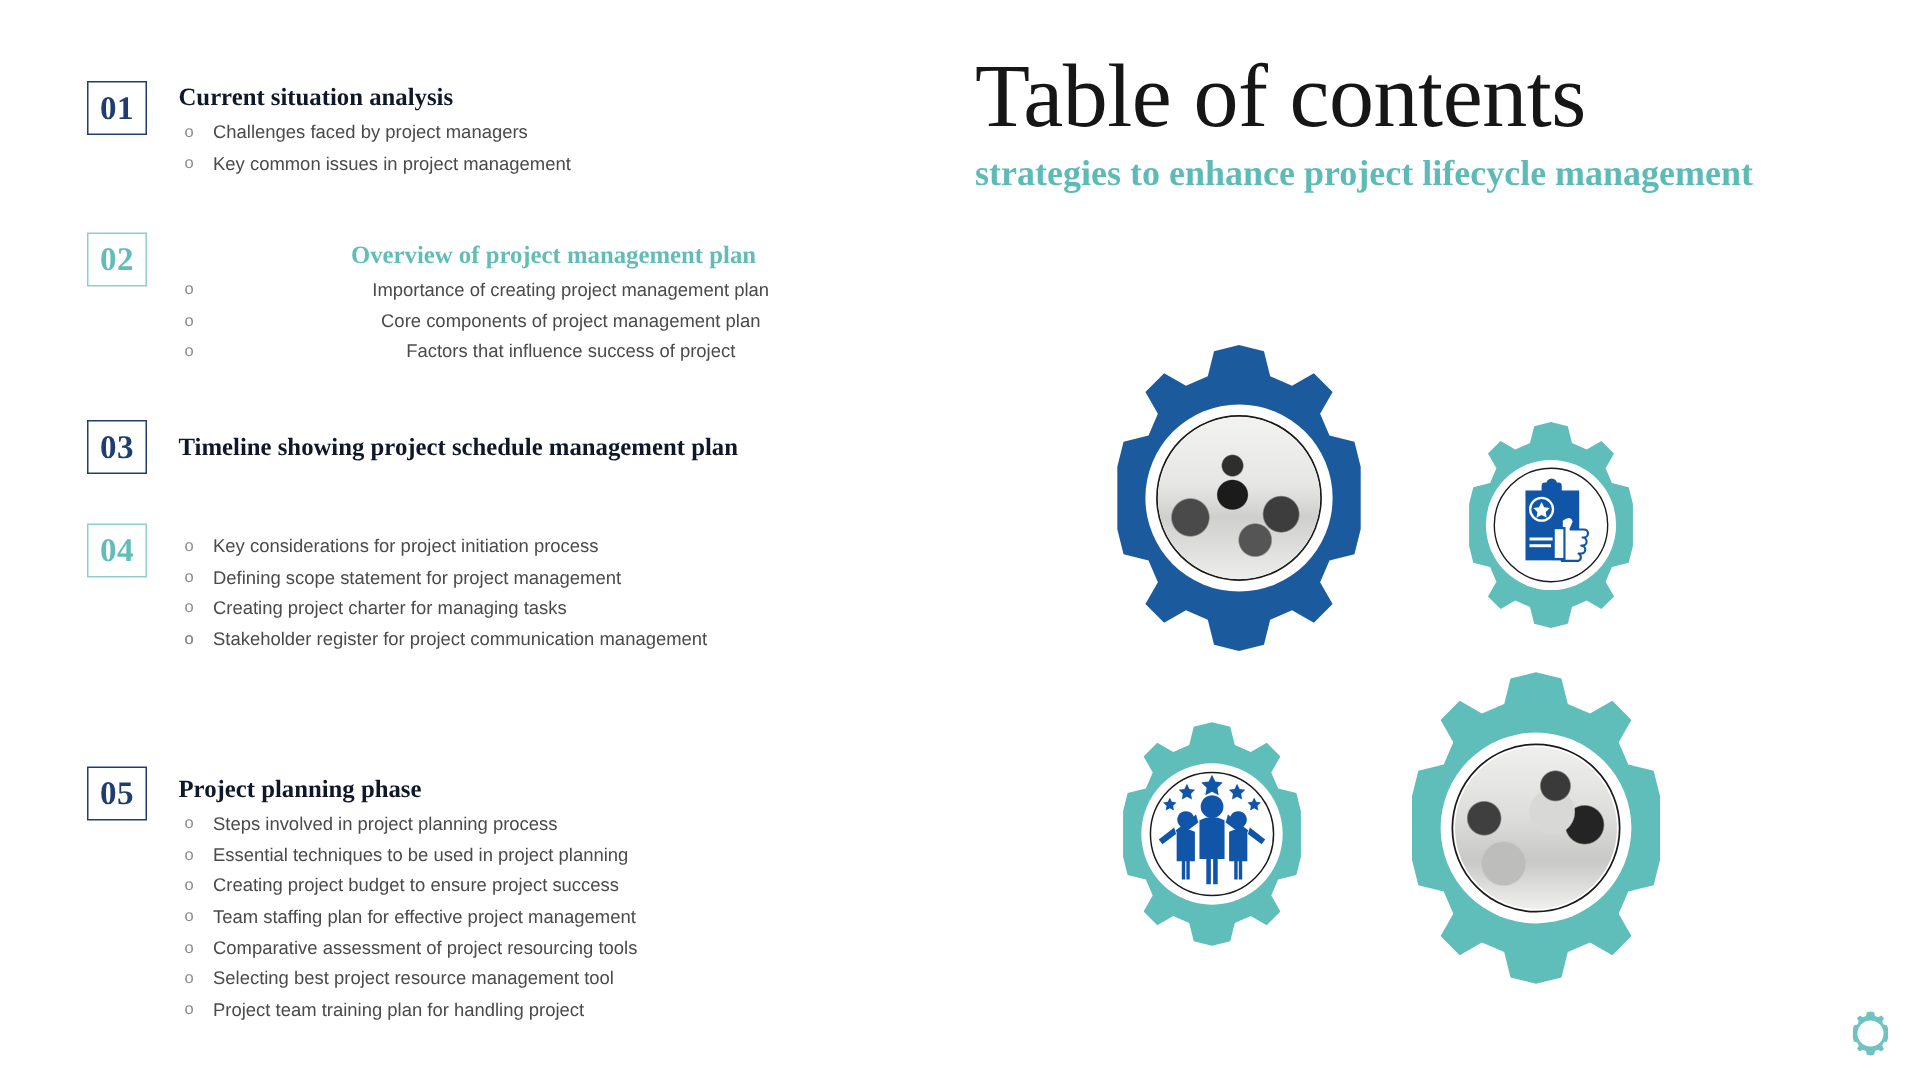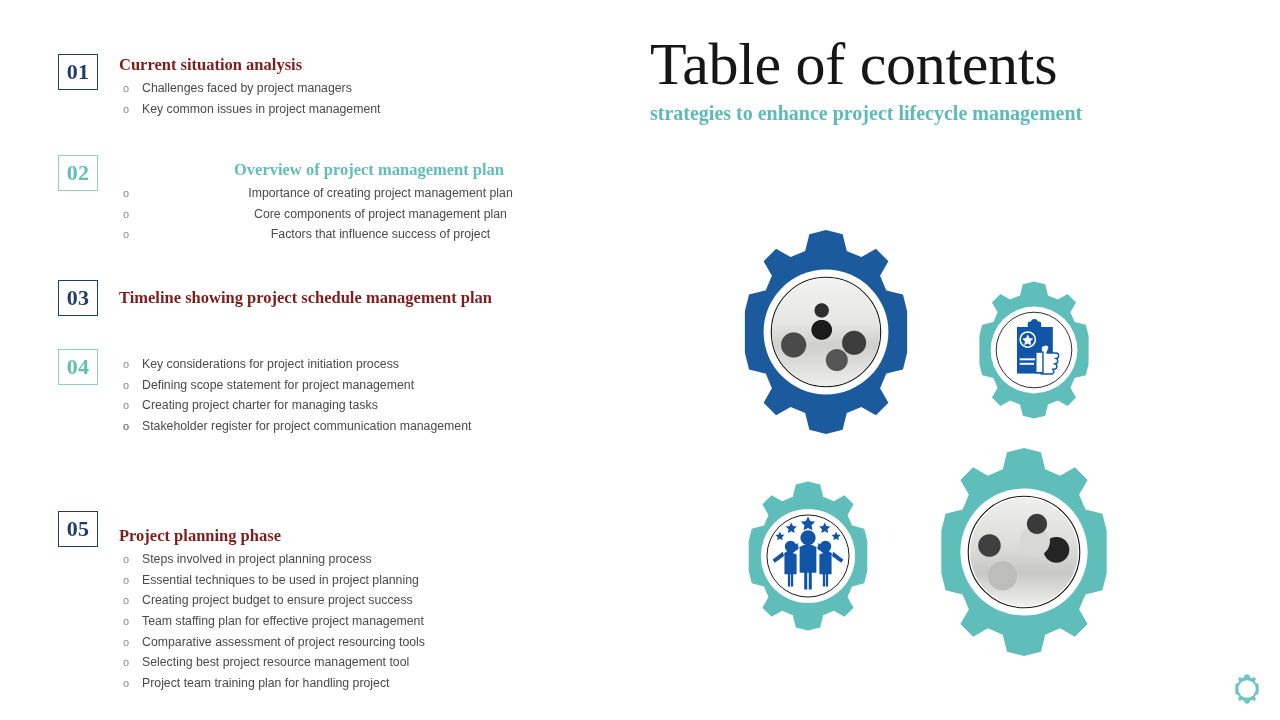--- a/index.html
+++ b/index.html
@@ -55,21 +55,21 @@
     position: absolute;
     left: 61px;
     top: 0;
     width: 500px;
   }
 
   .sec-heading {
     font-family: "Liberation Serif", serif;
     font-weight: bold;
     font-size: 16.5px;
-    color: #7f1d1d;
+    color: #0f172a;
     margin: 0 0 2px 0;
     line-height: 1.35;
     white-space: nowrap;
   }
   .sec-heading.teal { color: #62BDB8; }
 
   .bullets {
     list-style: none;
     margin: 0;
     padding: 0;
@@ -103,21 +103,21 @@
     font-weight: normal;
     font-size: 60px;
     line-height: 1.07;
     color: #161616;
     margin: 0;
     letter-spacing: -0.3px;
   }
   #sub-title {
     font-family: "Liberation Serif", serif;
     font-weight: bold;
-    font-size: 20px;
+    font-size: 24px;
     line-height: 1.28;
     color: #5DBBB7;
     margin: 5px 0 0 0;
     max-width: 540px;
   }
 
   
   #gear-graphic {
     position: absolute;
     left: 700px;
@@ -211,21 +211,21 @@
         <li><span class="bullet-mark">o</span></li>
         <li><span class="bullet-mark">o</span><span>Stakeholder register for project communication management</span></li>
       </ul>
     </div>
   </div>
 
   <div class="toc-section" style="top:511px;">
     <div class="num-box">
       <span>05</span>
     </div>
-    <div class="sec-body" style="top:14px;">
+    <div class="sec-body" style="top:4px;">
       <p class="sec-heading">Project planning phase</p>
       <ul class="bullets">
         <li><span class="bullet-mark">o</span><span>Steps involved in project planning process</span></li>
         <li><span class="bullet-mark">o</span><span>Essential techniques to be used in project planning</span></li>
         <li><span class="bullet-mark">o</span><span>Creating project budget to ensure project success</span></li>
         <li><span class="bullet-mark">o</span><span>Team staffing plan for effective project management</span></li>
         <li><span class="bullet-mark">o</span><span>Comparative assessment of project resourcing tools</span></li>
         <li><span class="bullet-mark">o</span><span>Selecting best project resource management tool</span></li>
         <li><span class="bullet-mark">o</span><span>Project team training plan for handling project</span></li>
       </ul>

